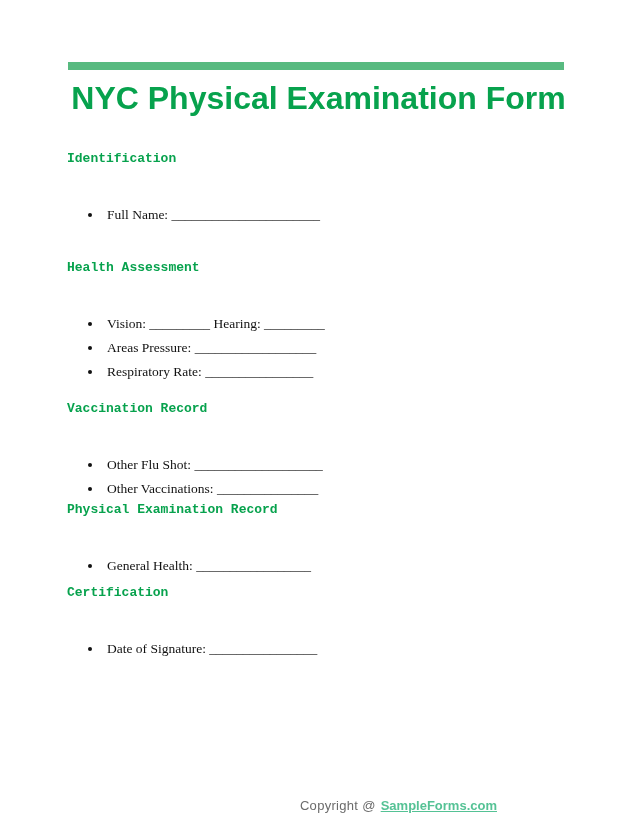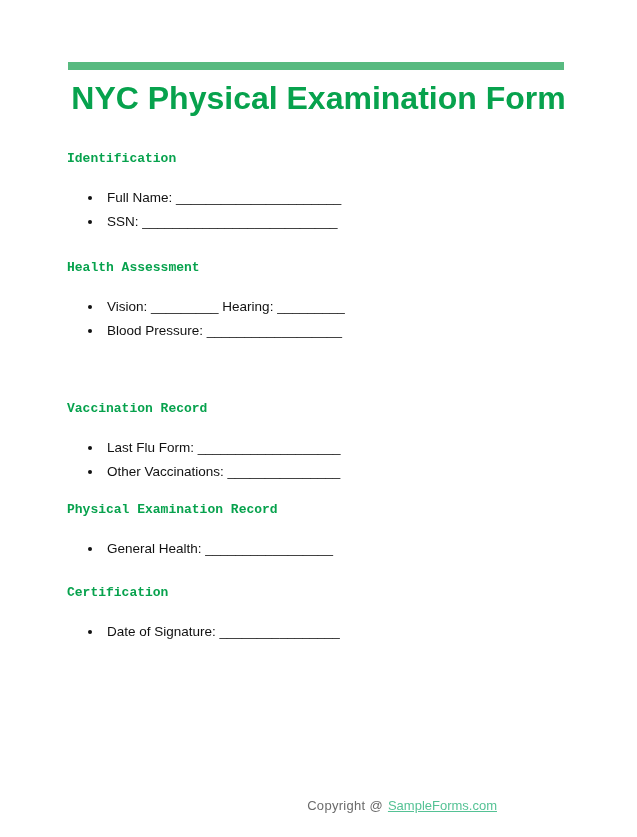--- a/index.html
+++ b/index.html
@@ -34,21 +34,21 @@
   .sec-1{top:260px}
   .sec-2{top:401px}
   .sec-3{top:502px}
   .sec-4{top:585px}
   .section-heading{
     margin:0;
     font-size:13px;line-height:16px;font-weight:700;
     color:var(--heading-green);
     font-family:Liberation Mono, monospace;
   }
-  .section-items{margin:19px 0 0;padding:0;list-style:none;}
+  .section-items{margin:36px 0 0;padding:0;list-style:none;font-family:Liberation Serif, serif;}
   .field-line{
     position:relative;
     padding-left:40px;
     font-size:13.5px;line-height:24px;
     color:var(--body-text);
     white-space:nowrap;
   }
   .field-line::before{
     content:"";
     position:absolute;left:21px;top:10px;
@@ -56,54 +56,54 @@
     background:var(--body-text);
   }
   .footer{
     position:absolute;top:797px;right:67px;
     font-size:13px;line-height:18px;
     text-align:right;white-space:nowrap;
   }
   .footer .copyright{color:var(--copyright-gray);letter-spacing:.3px;}
   .footer .brand{
     color:var(--brand-green);
-    font-weight:400;
+    font-weight:700;
     text-decoration:underline;
     margin-left:5px;
     cursor:pointer;
   }
 </style>
 </head>
 <body>
 
 <div class="page">
 
   <div class="top-bar"></div>
 
   <h1 class="title">NYC Physical Examination Form</h1>
 
   <div>
     <section class="form-section sec-0">
   <h2 class="section-heading">Identification</h2>
   <ul class="section-items">
           <li class="field-line">Full Name: ______________________</li>
-          <li class="field-line">SSN: __________________________</li>
         </ul>
 </section>
     <section class="form-section sec-1">
   <h2 class="section-heading">Health Assessment</h2>
   <ul class="section-items">
           <li class="field-line">Vision: _________ Hearing: _________</li>
-          <li class="field-line">Blood Pressure: __________________</li>
+          <li class="field-line">Areas Pressure: __________________</li>
+          <li class="field-line">Respiratory Rate: ________________</li>
         </ul>
 </section>
     <section class="form-section sec-2">
   <h2 class="section-heading">Vaccination Record</h2>
   <ul class="section-items">
-          <li class="field-line">Last Flu Form: ___________________</li>
+          <li class="field-line">Other Flu Shot: ___________________</li>
           <li class="field-line">Other Vaccinations: _______________</li>
         </ul>
 </section>
     <section class="form-section sec-3">
   <h2 class="section-heading">Physical Examination Record</h2>
   <ul class="section-items">
           <li class="field-line">General Health: _________________</li>
         </ul>
 </section>
     <section class="form-section sec-4">

